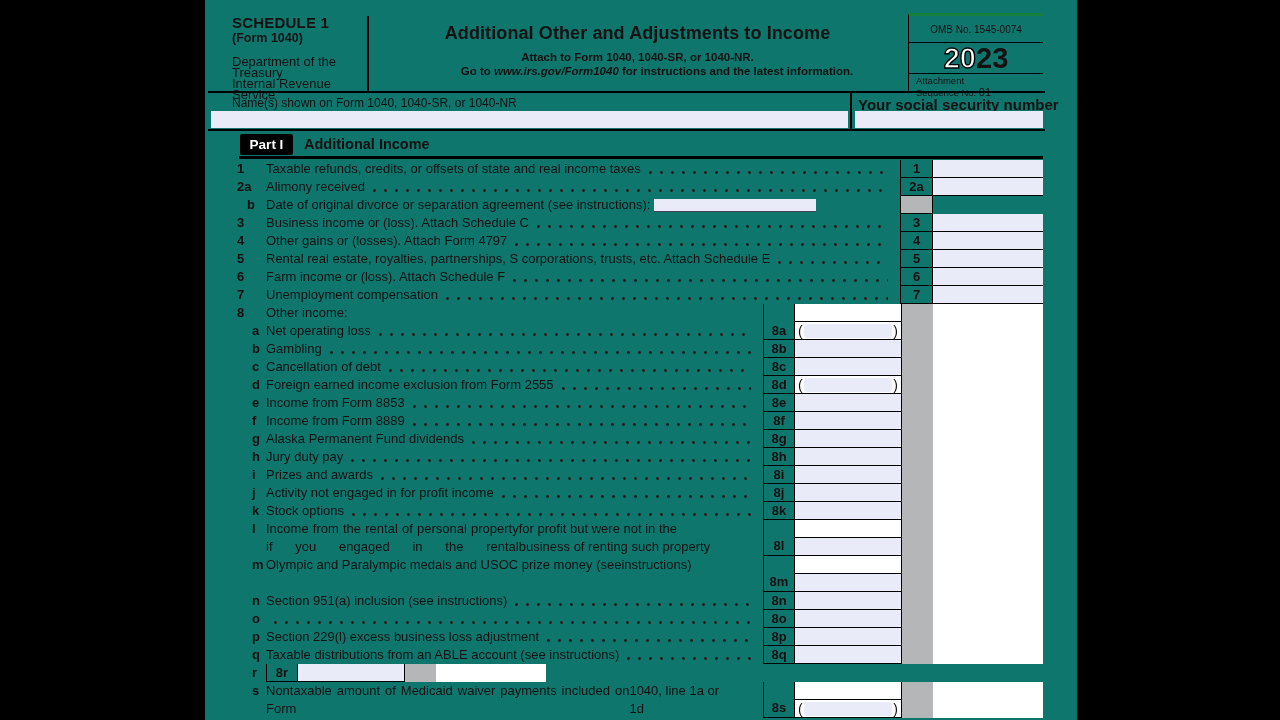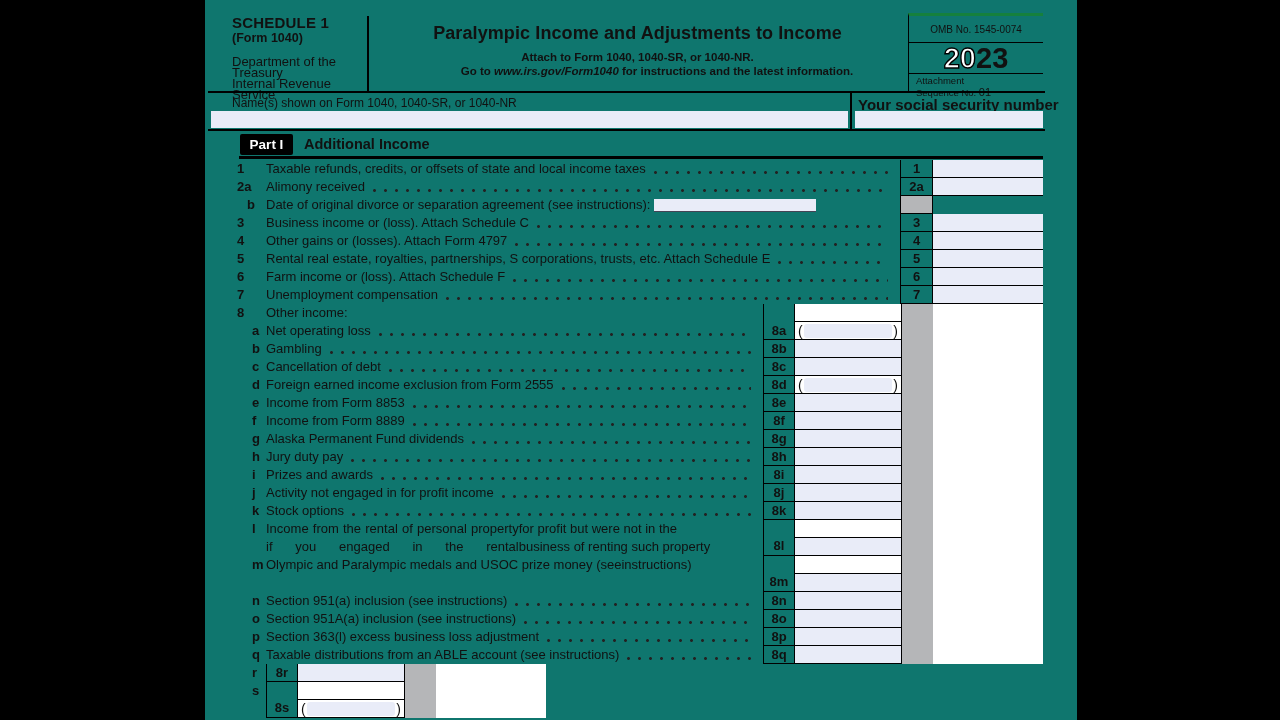--- a/index.html
+++ b/index.html
@@ -107,21 +107,21 @@
       <div class="sched">SCHEDULE 1</div>
       <div class="form1040">(Form 1040)</div>
       <div class="dept">
         <div>Department of the Treasury</div>
         <div>Internal Revenue Service</div>
       </div>
     </div>
     <div class="vline-left"></div>
 
     <div class="hdr-center">
-      <div class="title">Paralympic Income and Adjustments to Income</div>
+      <div class="title">Additional Other and Adjustments to Income</div>
       <div class="attach">Attach to Form 1040, 1040-SR, or 1040-NR.</div>
       <div class="goto"><span>Go to </span><span class="url">www.irs.gov/Form1040</span><span> for instructions and the latest information.</span></div>
     </div>
 
     <div class="hdr-right">
       <div class="omb">OMB No. 1545-0074</div>
       <div class="year">
           <span class="y-out">20</span>
           <span>23</span>
         </div>
@@ -142,21 +142,21 @@
 
     <div class="part-box">Part I</div>
     <div class="part-title">Additional Income</div>
     <div class="rule rule-c"></div>
 
     <div class="rows">
 
       <div class="row">
         <div class="rnum">1</div>
         <div class="lbl">
-            <span class="txt">Taxable refunds, credits, or offsets of state and local income taxes</span>
+            <span class="txt">Taxable refunds, credits, or offsets of state and real income taxes</span>
             <span class="dots"></span>
           </div>
         <div class="bnA">1</div>
         <div class="enA"></div>
       </div>
 
       <div class="row">
         <div class="rnum">2a</div>
         <div class="lbl">
             <span class="txt">Alimony received</span>
@@ -421,33 +421,32 @@
           </div>
         <div class="bnB">8n</div>
         <div class="enB"></div>
         <div class="gray"></div>
         <div class="wr"></div>
       </div>
 
       <div class="row">
         <div class="rnum ltr">o</div>
         <div class="lbl">
-            <span class="txt">Section 951A(a) inclusion (see instructions)</span>
             <span class="dots"></span>
           </div>
         <div class="bnB">8o</div>
         <div class="enB"></div>
         <div class="gray"></div>
         <div class="wr"></div>
       </div>
 
       <div class="row">
         <div class="rnum ltr">p</div>
         <div class="lbl">
-            <span class="txt">Section 363(l) excess business loss adjustment</span>
+            <span class="txt">Section 229(l) excess business loss adjustment</span>
             <span class="dots"></span>
           </div>
         <div class="bnB">8p</div>
         <div class="enB"></div>
         <div class="gray"></div>
         <div class="wr"></div>
       </div>
 
       <div class="row">
         <div class="rnum ltr">q</div>
@@ -464,20 +463,27 @@
       <div class="row">
         <div class="rnum ltr">r</div>
         <div class="bnB">8r</div>
         <div class="enB"></div>
         <div class="gray"></div>
         <div class="wr"></div>
       </div>
 
       <div class="row row2">
         <div class="rnum ltr">s</div>
+        <div class="lbl2">
+          <div class="jline">Nontaxable amount of Medicaid waiver payments included on Form</div>
+          <div class="l2">
+              <span class="txt">1040, line 1a or 1d</span>
+              <span class="dots"></span>
+            </div>
+        </div>
         <div class="bnB b2">8s</div>
         <div class="estack">
           <div class="etop"></div>
           <div class="ebot paren">
               <span class="pp">(</span>
               <span class="pfill"></span>
               <span class="pp">)</span>
             </div>
         </div>
         <div class="gray"></div>

